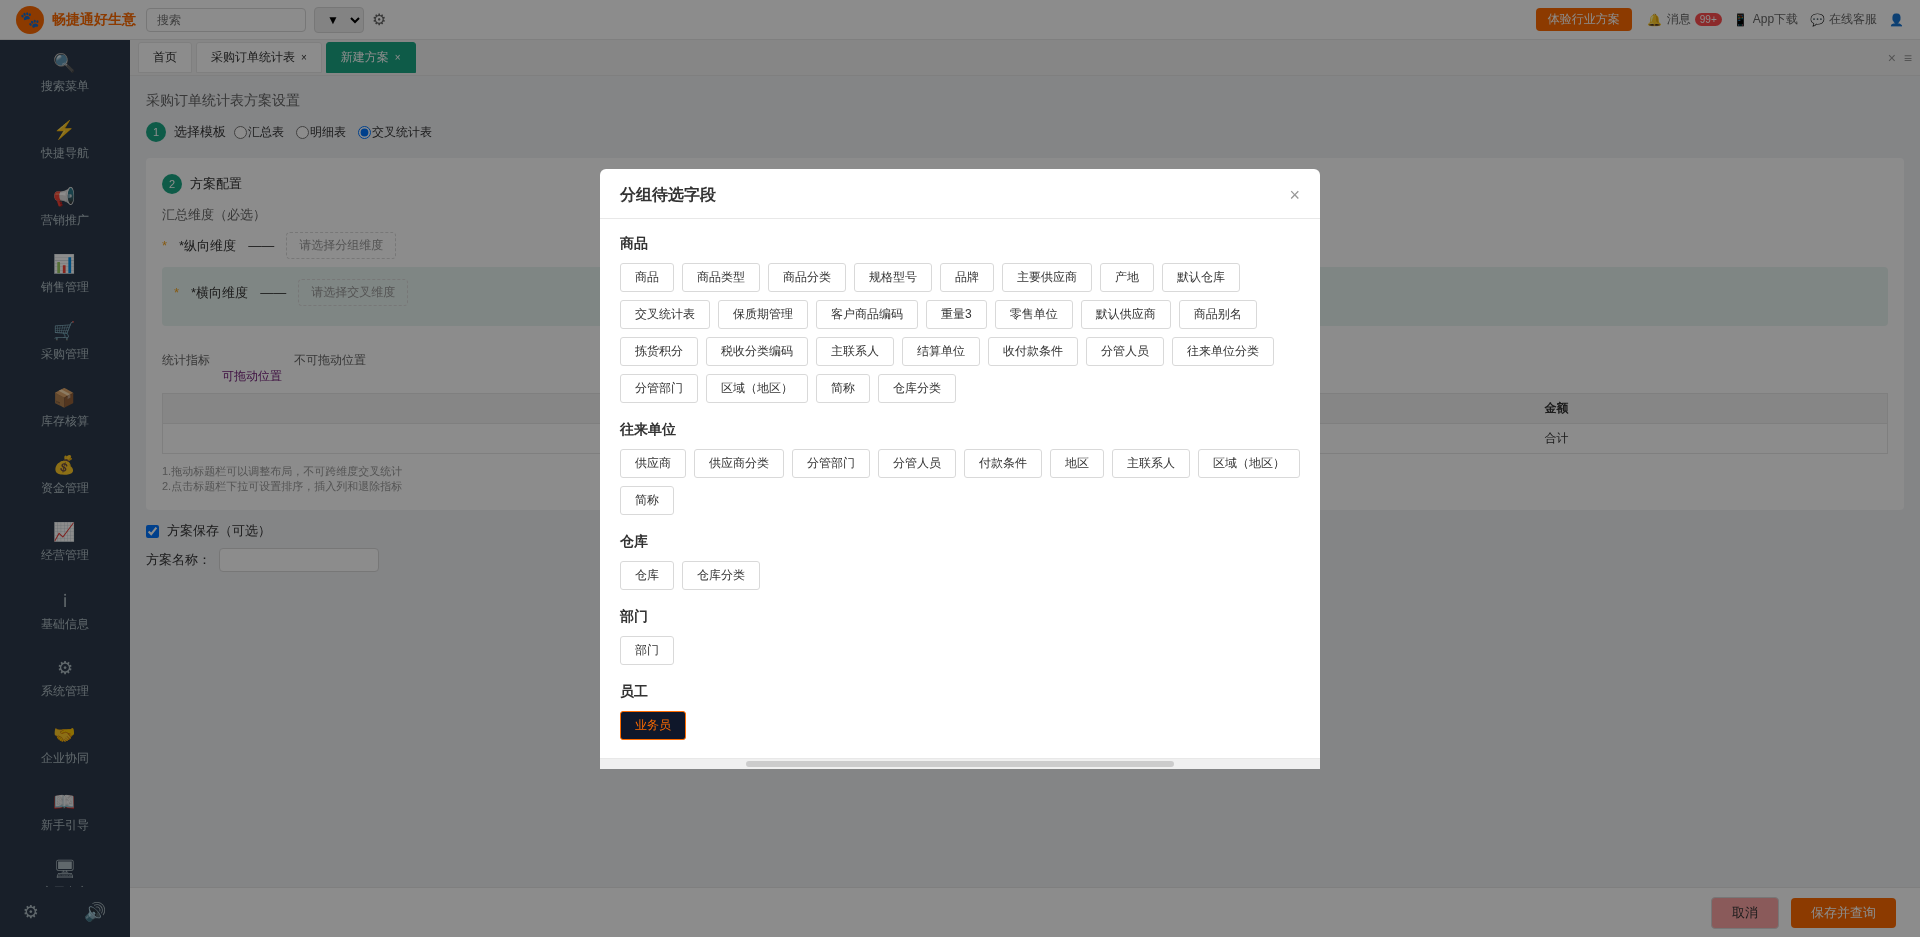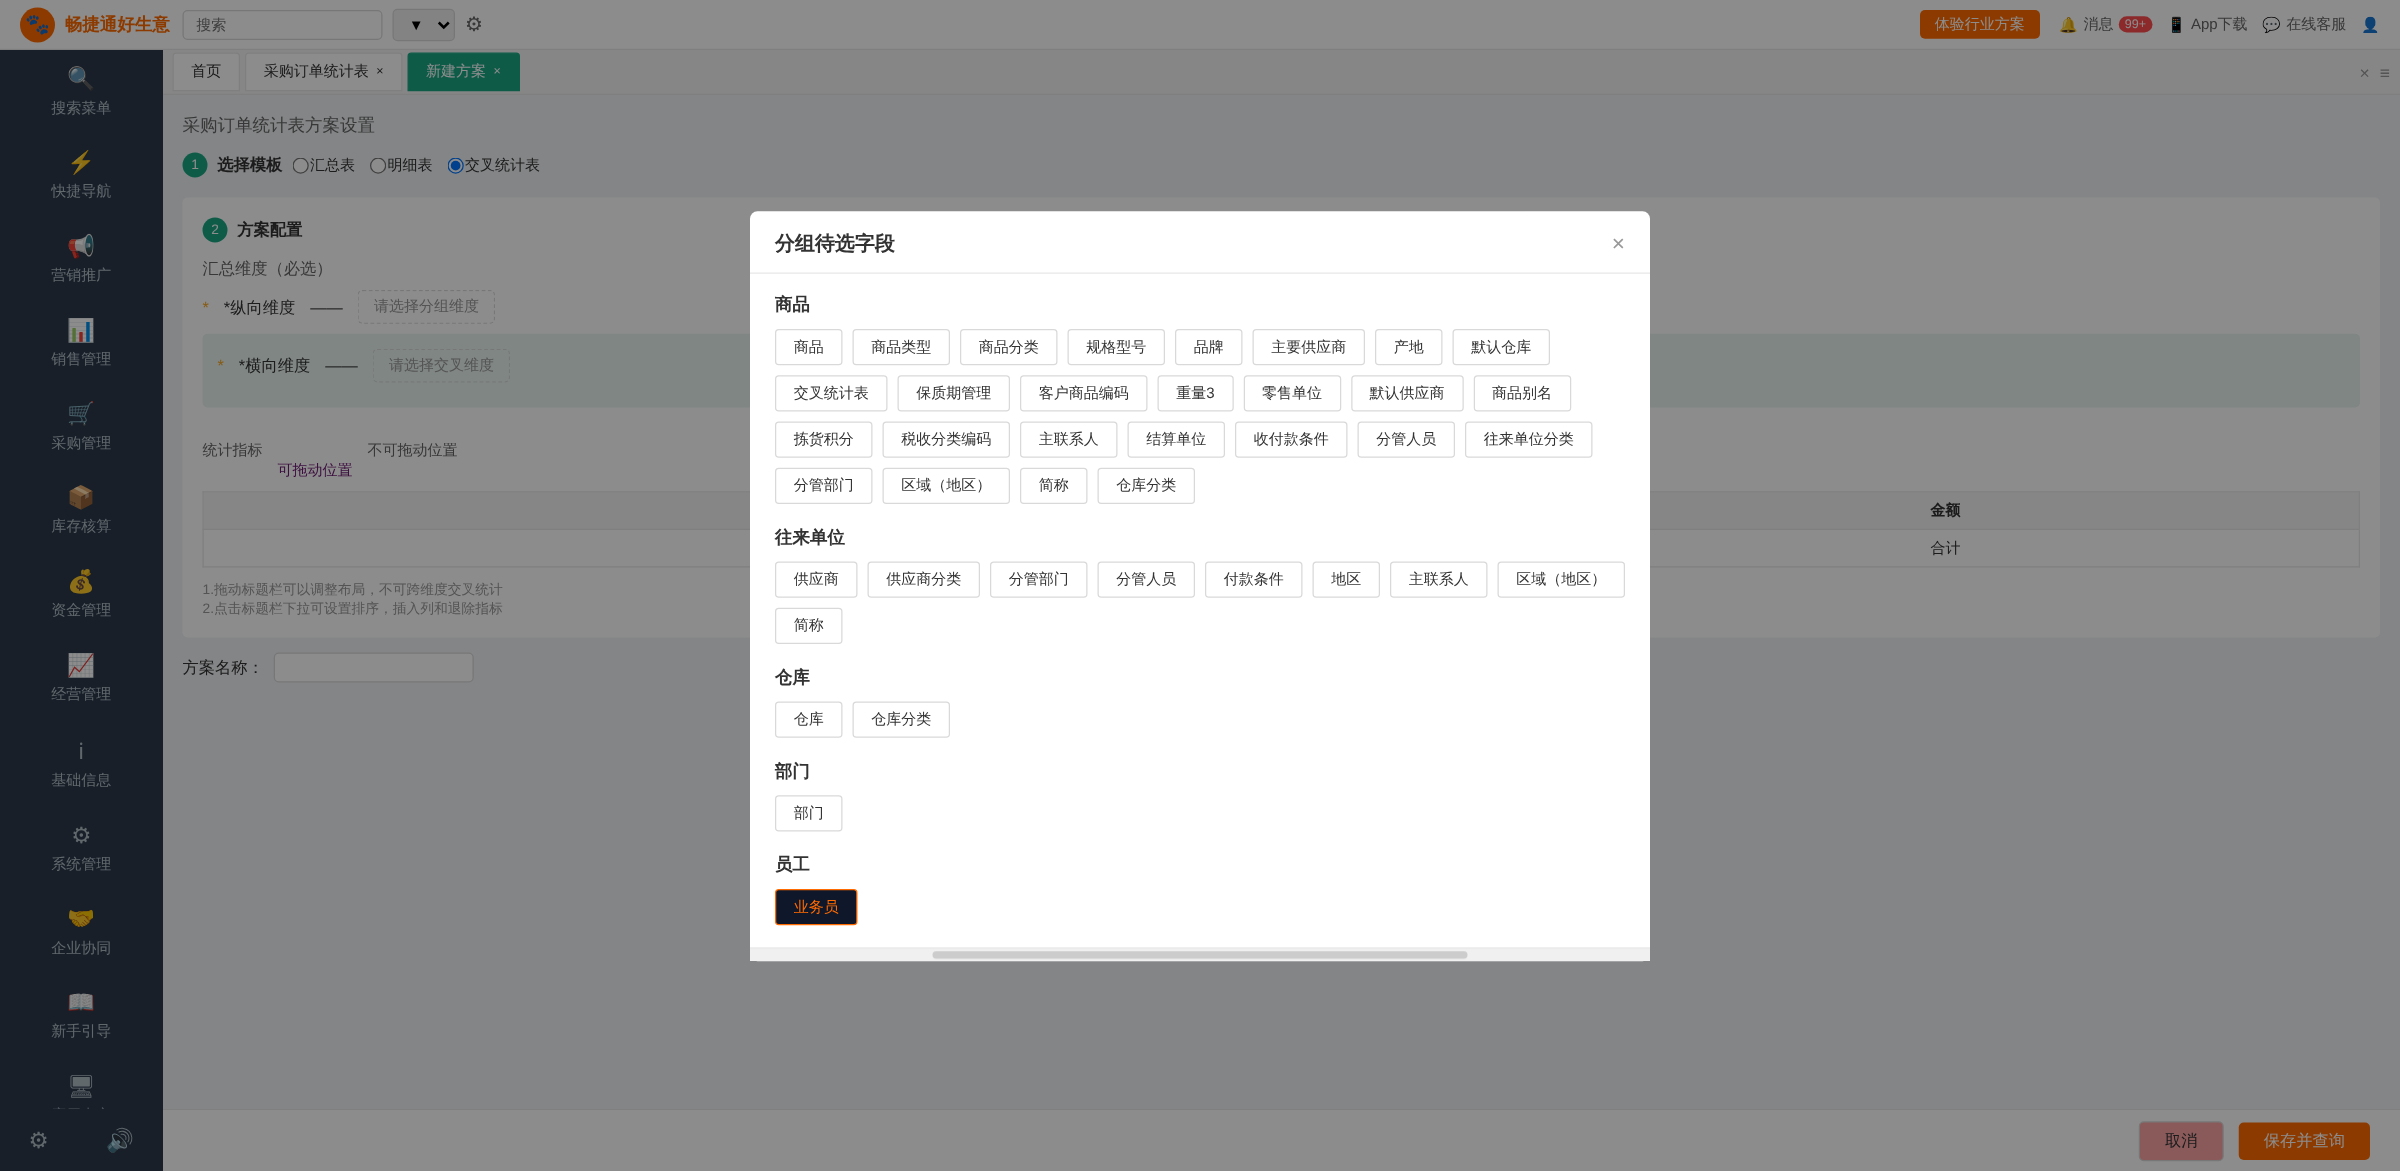--- a/index.html
+++ b/index.html
@@ -31,21 +31,21 @@
     .tabbar-actions { margin-left: auto; display: flex; gap: 8px; color: #999; cursor: pointer; font-size: 14px; }
 
     
     .main { margin-top: 76px; margin-left: 130px; padding: 16px; min-height: calc(100vh - 76px); background: #f0f2f5; }
     .page-title { font-size: 14px; color: #666; margin-bottom: 12px; }
 
     
     .steps { display: flex; gap: 20px; margin-bottom: 16px; }
     .step-item { display: flex; align-items: center; gap: 8px; font-size: 13px; }
     .step-num { width: 20px; height: 20px; border-radius: 50%; background: #1ba784; color: #fff; font-size: 11px; display: flex; align-items: center; justify-content: center; }
-    .step-label { color: #333; font-weight: bold; }
+    .step-label { color: #333; font-weight: normal; }
     .radio-group { display: flex; gap: 12px; align-items: center; }
     .radio-item { display: flex; align-items: center; gap: 1px; font-size: 12px; cursor: pointer; }
 
     
     .config-section { background: #fff; border-radius: 4px; padding: 16px; margin-bottom: 12px; }
     .config-label { color: #666; font-size: 13px; margin-bottom: 8px; }
     .config-row { display: flex; align-items: center; gap: 12px; margin-bottom: 8px; }
     .required-star { color: #f5a623; }
     .dashed-select { border: 1px dashed #d9d9d9; border-radius: 4px; padding: 4px 12px; color: #999; font-size: 12px; cursor: pointer; }
 
@@ -270,20 +270,24 @@
           <td>合计</td>
         </tr>
       </tbody>
     </table>
     <div style="color:#999;font-size:11px;margin-top:10px;">
       <div>1.拖动标题栏可以调整布局，不可跨维度交叉统计</div>
       <div>2.点击标题栏下拉可设置排序，插入列和退除指标</div>
     </div>
   </div>
 
+  <div style="display:flex;align-items:center;gap:8px;margin-bottom:8px;">
+    <input type="checkbox" checked="" style="">
+    <span>方案保存（可选）</span>
+  </div>
   <div style="display:flex;align-items:center;gap:8px;">
     <span>方案名称：</span>
     <input type="text" style="border: 1px solid rgb(217, 217, 217); border-radius: 4px; padding: 4px 8px; width: 160px; font-size: 12px;">
   </div>
 </div>
 
 <div class="footer-bar">
   <button class="btn-cancel">取消</button>
   <button class="btn-save">保存并查询</button>
 </div>

